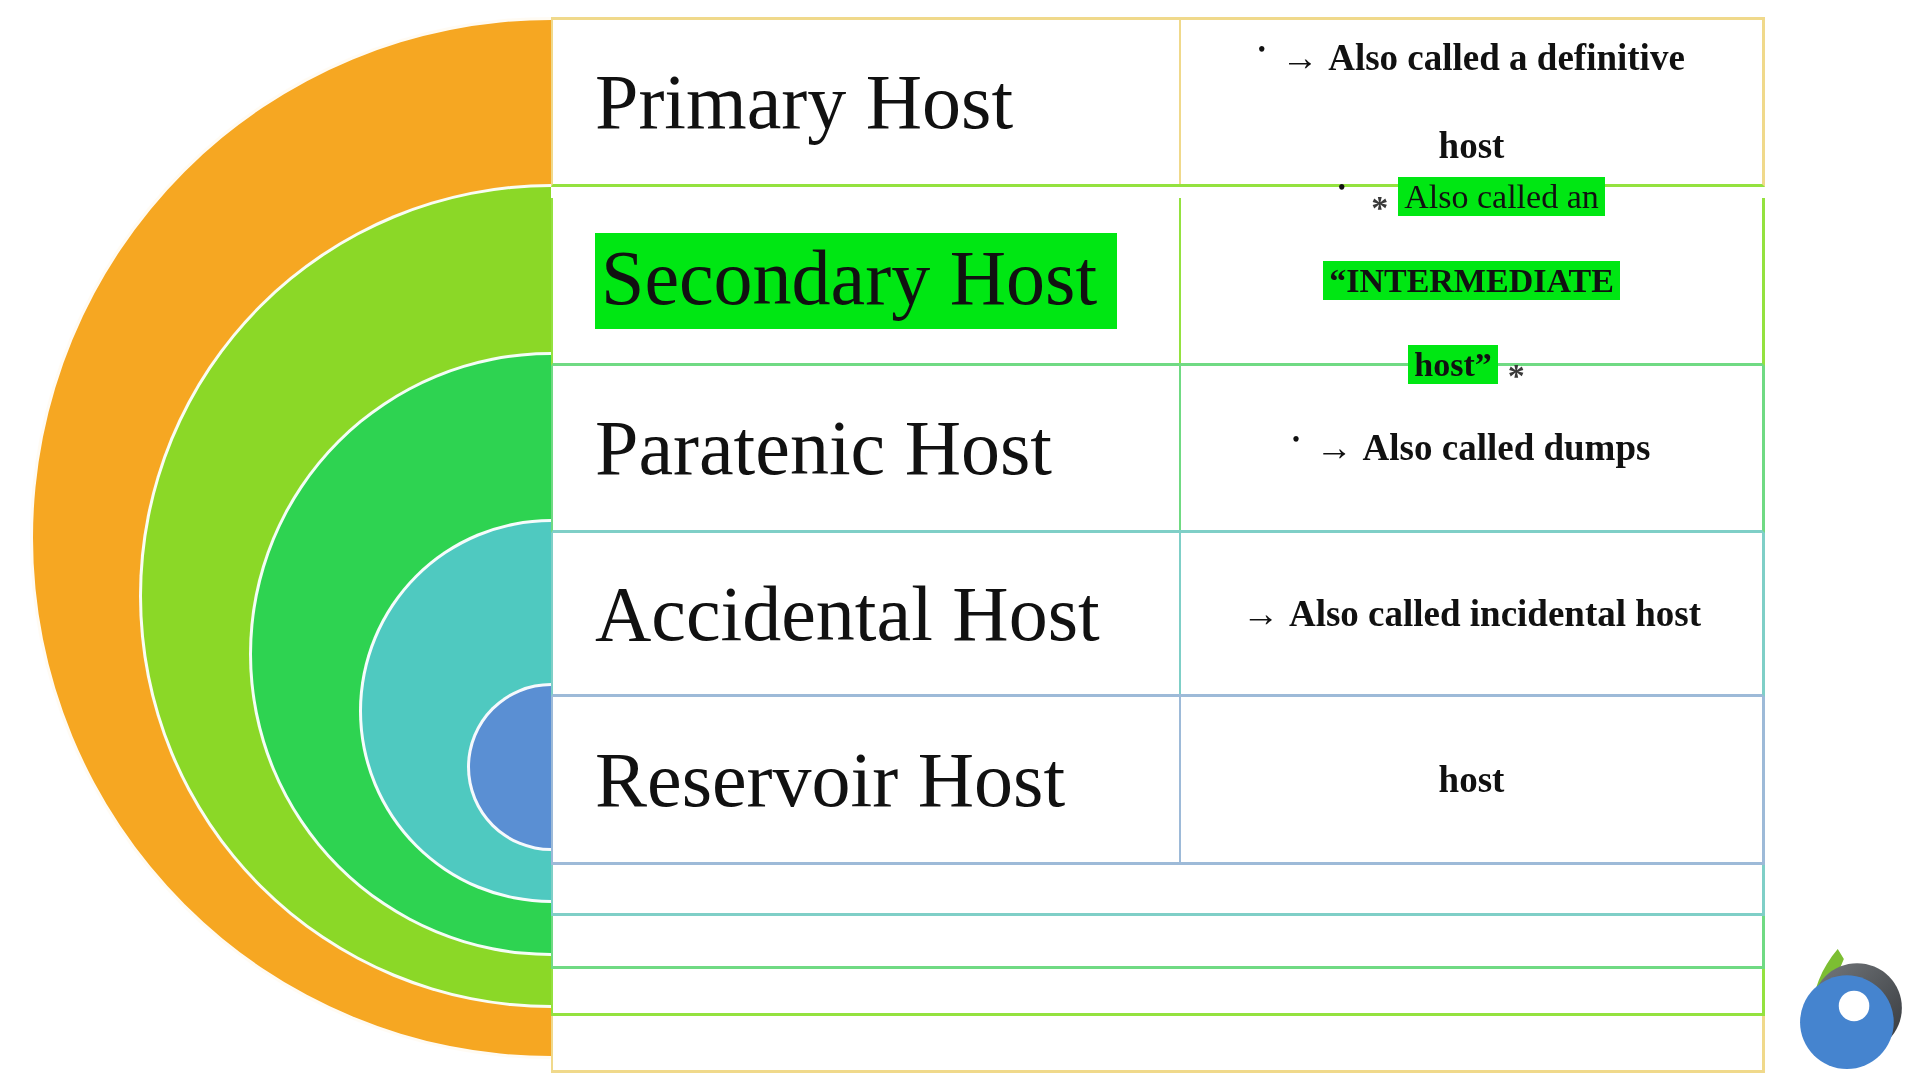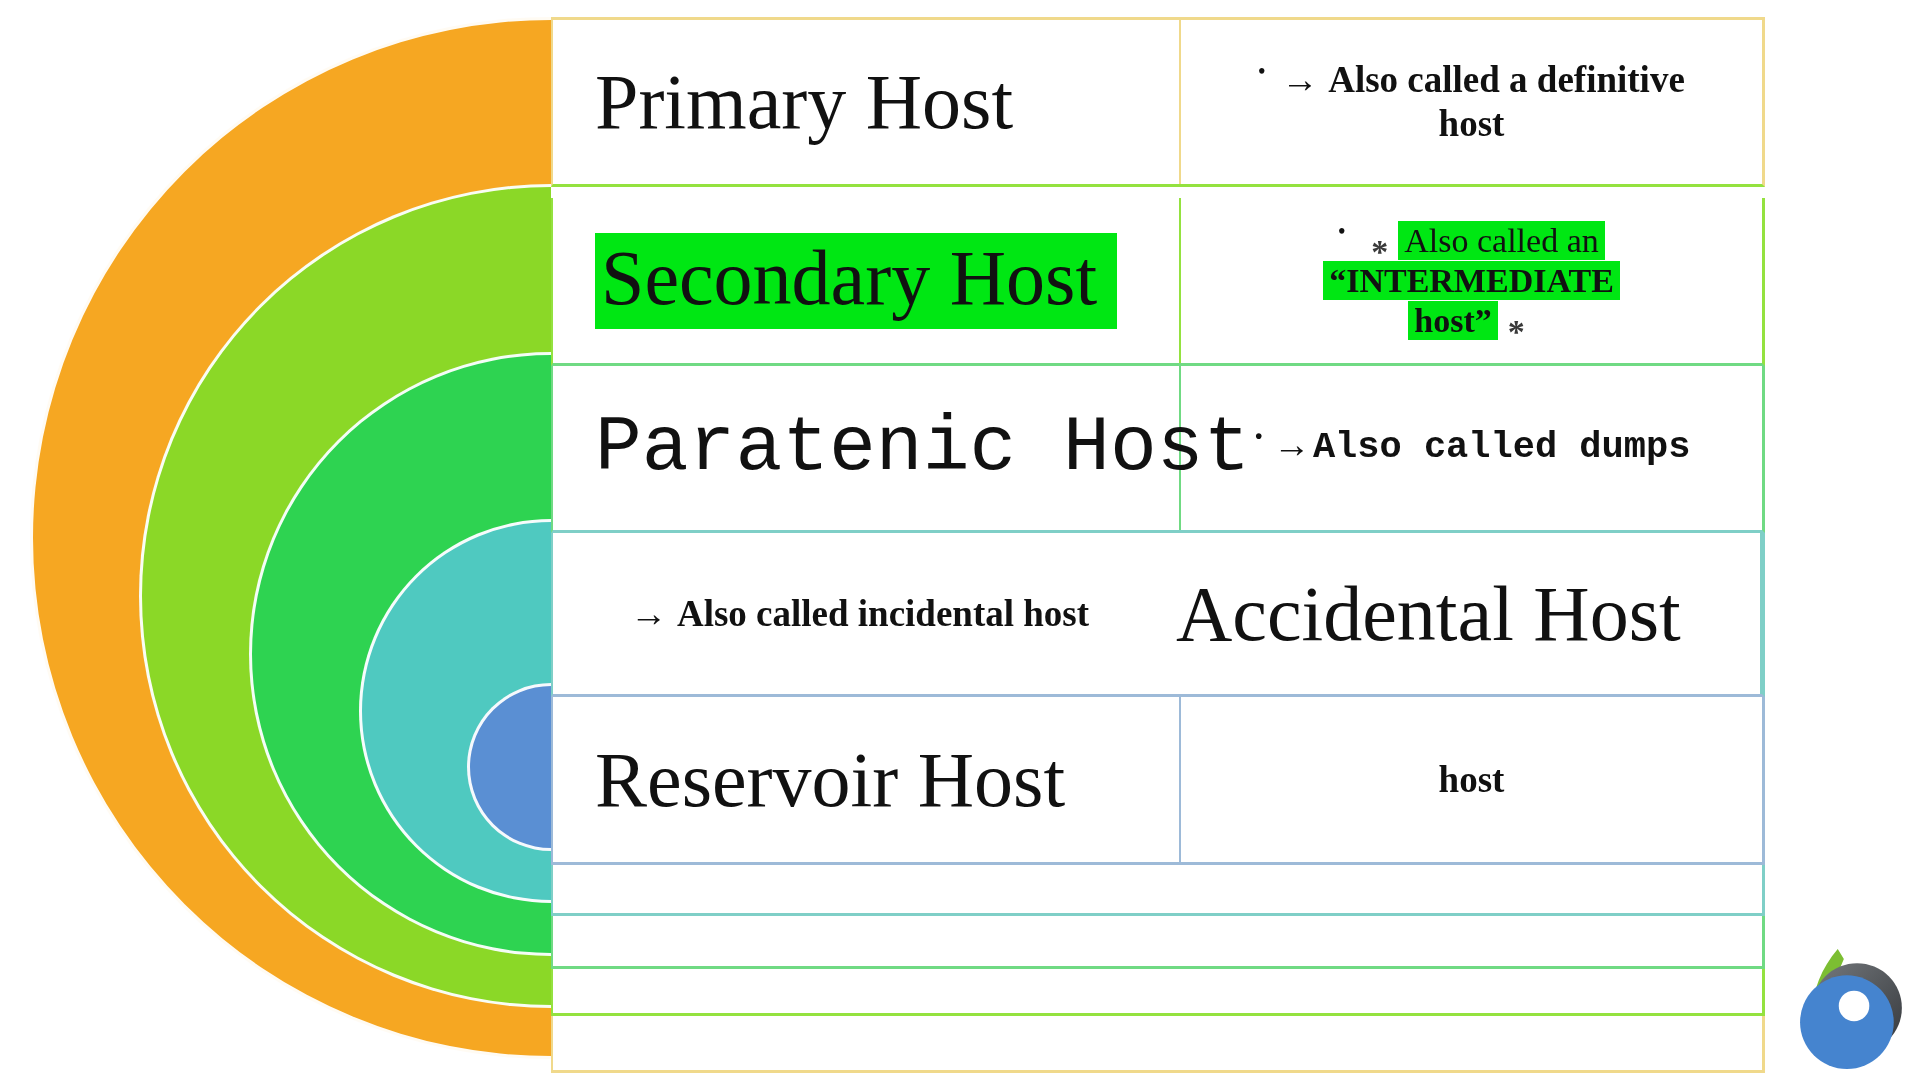--- a/index.html
+++ b/index.html
@@ -39,40 +39,40 @@
   }
   .trow{display:flex;width:100%;background:#fff;padding-left:16px;}
   .trow .cell{min-width:0;}
   .cell-label{
     width:612px;flex:0 0 612px;display:flex;align-items:center;
     padding-left:26px;border-right:2px solid transparent;
   }
   .cell-note{
     flex:1 1 auto;display:flex;flex-direction:column;justify-content:center;
     align-items:center;text-align:center;padding:6px 14px;
-    font-weight:bold;font-size:37px;line-height:1.18;
+    font-weight:bold;font-size:37px;line-height:1.18;gap:44px;
   }
   .label{font-size:78px;line-height:1.0;white-space:nowrap;}
   .label.hl{background:var(--hl);padding:6px 20px 12px 6px;}
   .note-line{display:block;}
   .bullet{font-size:20px;vertical-align:14px;margin-right:16px;font-weight:bold;}
   .arrow{font-weight:bold;margin-right:10px;}
   .star{display:inline-block;transform:translateY(28%);font-weight:bold;color:#3a3a3a;margin:0 10px;font-size:34px;}
   .hl-seg{background:var(--hl);padding:1px 6px;}
   .r2-line1{font-weight:normal;font-size:34px;}
   .r2-line23{font-weight:bold;font-size:34px;}
   
   .row-1{height:167px;border-bottom:3px solid var(--line-lightgreen);}
   .row-2{height:168px;border-bottom:3px solid var(--line-green);margin-top:11px;}
   .row-3{height:167px;border-bottom:3px solid var(--line-teal);}
   .row-4{height:164px;border-bottom:3px solid var(--line-blue);}
   .row-5{height:168px;border-bottom:3px solid var(--line-blue);}
   .row-1{border-left:2px solid var(--line-yellow);border-right:3px solid var(--line-yellow);}
   .row-2{border-left:2px solid var(--line-lightgreen);border-right:3px solid var(--line-lightgreen);}
-  .row-3{border-left:2px solid var(--line-green);border-right:3px solid var(--line-green);font-family:Liberation Mono, monospace;}
+  .row-3{border-left:2px solid var(--line-green);border-right:3px solid var(--line-green);}
   .row-4{border-left:2px solid var(--line-teal);border-right:3px solid var(--line-teal);}
   .row-5{border-left:2px solid var(--line-blue);border-right:3px solid var(--line-blue);}
   .row-1 .cell-label{border-right-color:var(--line-yellow);}
   .row-2 .cell-label{border-right-color:var(--line-lightgreen);}
   .row-3 .cell-label{border-right-color:var(--line-green);}
   .row-4 .cell-label{border-right-color:var(--line-teal);}
   .row-5 .cell-label{border-right-color:var(--line-blue);}
   
   .nrow{width:100%;background:#fff;}
   .nrow-1{height:51px;border-bottom:3px solid var(--line-teal);border-left:2px solid var(--line-teal);border-right:3px solid var(--line-teal);}
@@ -131,27 +131,27 @@
         <span class="label">Paratenic Host</span>
       </div>
       <div class="cell cell-note">
         <span class="note-line">
           <span class="bullet">•</span><span class="arrow">→</span><span>Also called dumps</span>
         </span>
       </div>
     </div>
 
     <div class="trow row-4">
+      <div class="cell cell-label">
+        <span class="label">Accidental Host</span>
+      </div>
       <div class="cell cell-note">
         <span class="note-line">
           <span class="arrow">→</span><span>Also called incidental host</span>
         </span>
-      </div>
-      <div class="cell cell-label">
-        <span class="label">Accidental Host</span>
       </div>
     </div>
 
     <div class="trow row-5">
       <div class="cell cell-label">
         <span class="label">Reservoir Host</span>
       </div>
       <div class="cell cell-note">
         <span class="note-line">host</span>
       </div>

